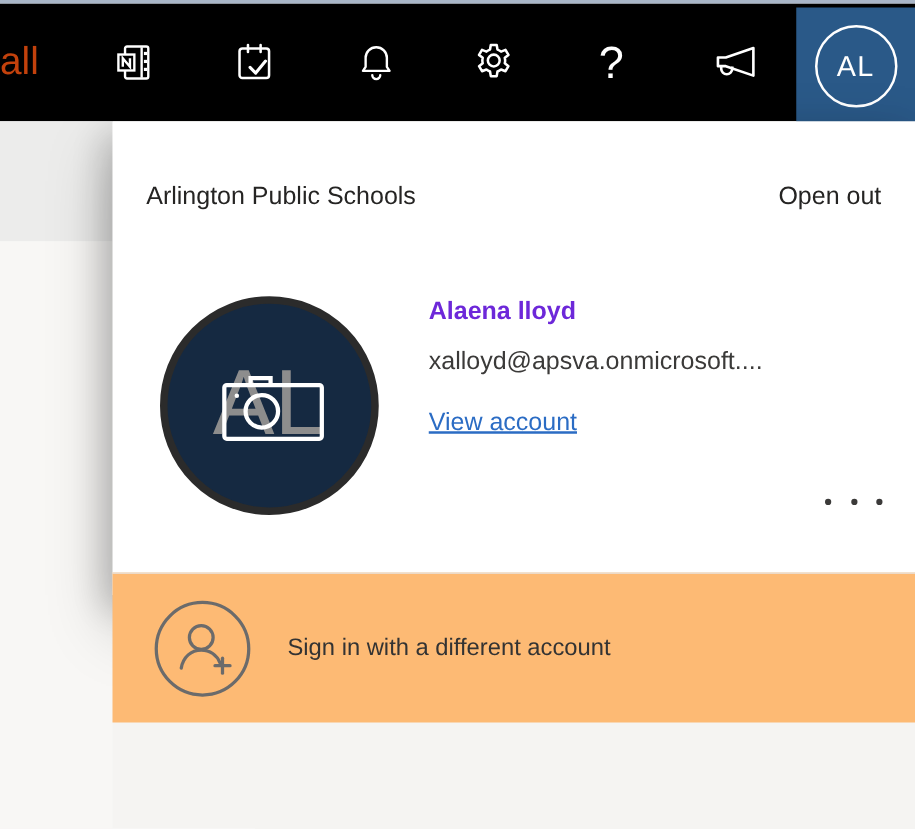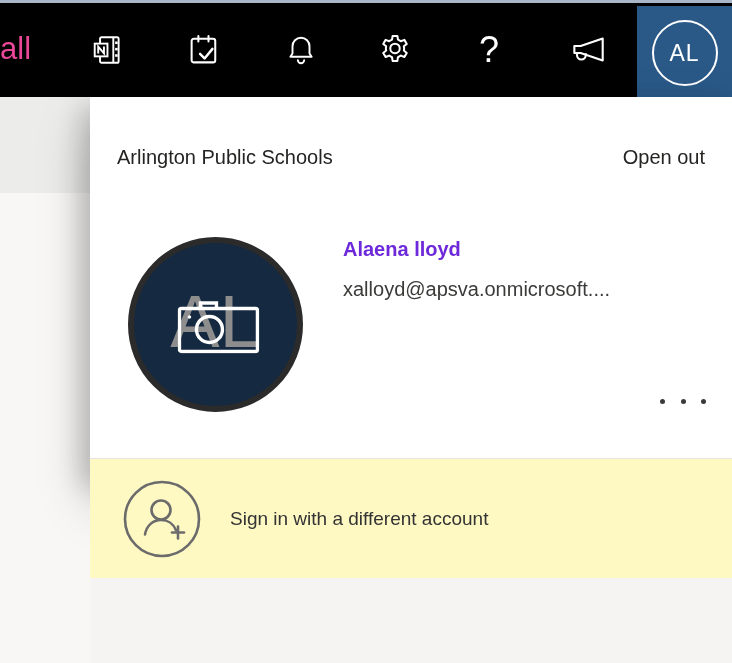--- a/index.html
+++ b/index.html
@@ -10,21 +10,21 @@
     background:#f5f4f2;
     overflow:hidden;
   }
 
   
   .top-strip { position:absolute; left:0; top:0; width:732px; height:3px; background:#a9b6c8; }
   .top-bar   { position:absolute; left:0; top:3px; width:732px; height:94px; background:#000; }
 
   .truncated-label {
     position:absolute; left:0; top:26px;
-    color:#ec4899; font-size:31px; line-height:40px; white-space:nowrap;
+    color:#c2410c; font-size:31px; line-height:40px; white-space:nowrap;
   }
   .tb-icon {
     position:absolute; top:0; height:94px; width:52px;
     display:flex; align-items:center; justify-content:center;
     cursor:pointer; background:transparent; border:none;
   }
   .tb-icon svg { display:block; }
   .help-glyph { color:#fff; font-size:36px; font-weight:400; line-height:36px; }
 
   .avatar-button {
@@ -85,21 +85,21 @@
   .more-options {
     position:absolute; left:570px; top:295px; width:46px; height:18px;
     display:flex; align-items:center; justify-content:space-between;
     cursor:pointer; background:none; border:none;
   }
   .more-options i { width:5px; height:5px; border-radius:50%; background:#3b3a39; }
 
   
   .panel-footer {
     position:absolute; left:0; top:361px; width:642px; height:120px;
-    background:#fef9c3; border-top:1px solid #e6e5e4;
+    background:#fdba74; border-top:1px solid #e6e5e4;
     display:flex; align-items:center; cursor:pointer;
   }
   .footer-icon { margin-left:32px; display:flex; }
   .footer-label { margin-left:28px; font-size:19px; color:#333; }
 </style>
 </head>
 <body>
 
 <div class="top-strip"></div>
 <div class="top-bar">
@@ -187,20 +187,21 @@
         <rect x="2" y="9" width="78" height="43" rx="2"></rect>
         <circle cx="32" cy="30" r="13"></circle>
         <circle cx="12" cy="17.5" r="1.8" fill="#fff" stroke="none"></circle>
       </svg>
     </span>
   </div>
 
   <div class="acct-details">
     <div class="acct-name">Alaena lloyd</div>
     <div class="acct-email">xalloyd@apsva.onmicrosoft....</div>
+    <a class="acct-link link-view">View account</a>
   </div>
 
   <button class="more-options">
     <i></i>
     <i></i>
     <i></i>
   </button>
 
   <div class="panel-footer">
     <span class="footer-icon">

